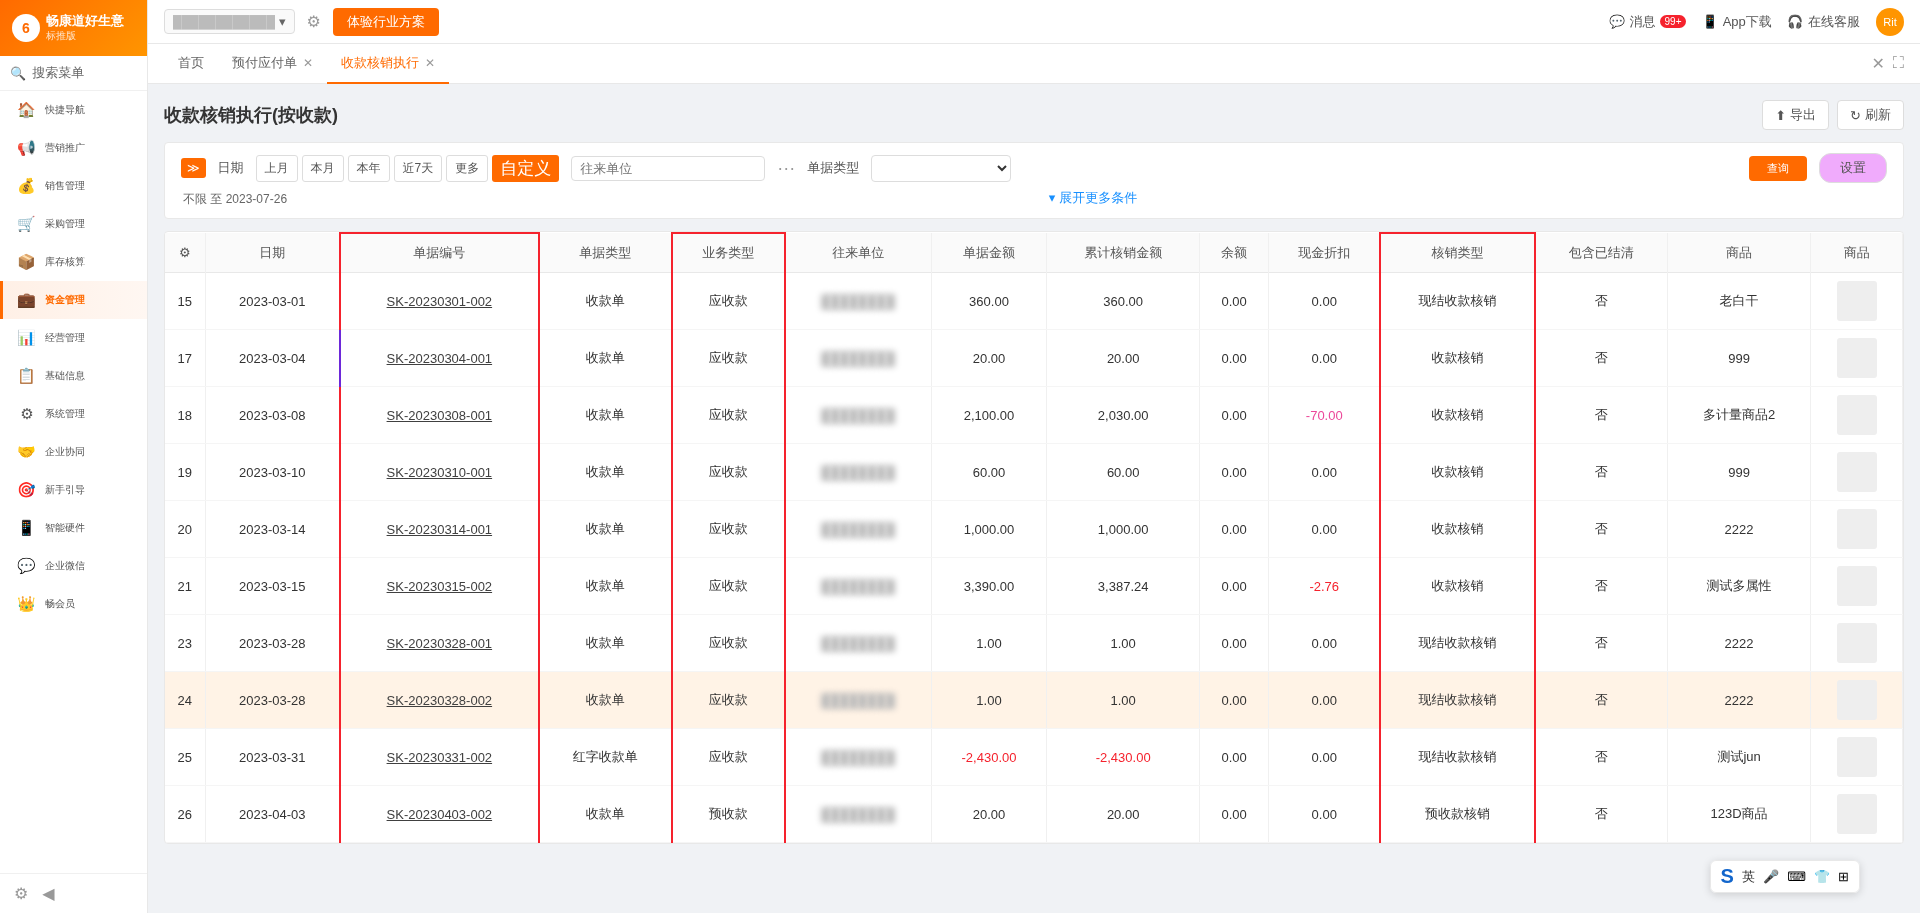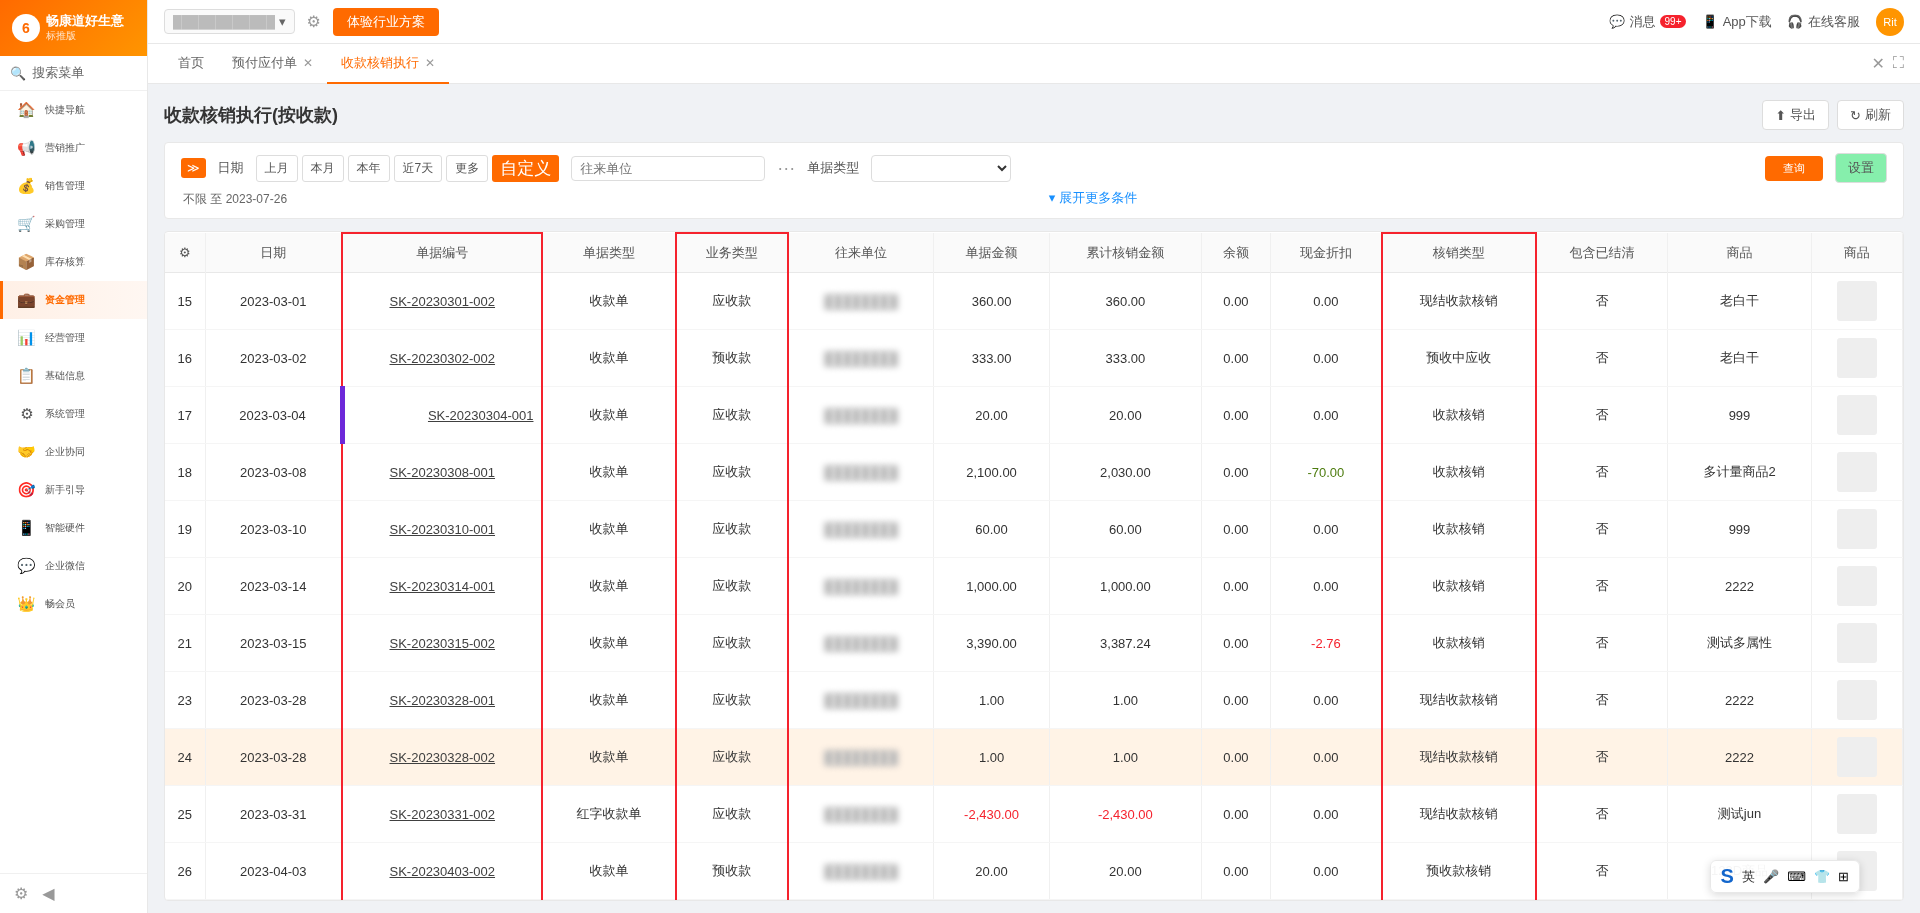--- a/index.html
+++ b/index.html
@@ -230,22 +230,22 @@
       border: 1px solid #e8e8e8;
       border-radius: 6px;
       padding: 4px 10px;
       box-shadow: 0 2px 8px rgba(0,0,0,0.15);
       z-index: 999;
     }
     .sougou-logo { font-size: 20px; color: #1266cc; font-weight: bold; }
 
     
     .btn-settings {
-      border: 1px solid #ddd; background: #86efac; border-radius: 4px;
-      padding: 5px 12px; cursor: pointer; color: #555; font-size: 13px;
+      border: 1px solid #ddd; background: #f0abfc; border-radius: 12px;
+      padding: 5px 20px; cursor: pointer; color: #555; font-size: 13px;
     }
   </style>
 </head>
 <body>
 
 <div class="sidebar">
   <div class="sidebar-logo">
     <div class="sidebar-logo-icon">6</div>
     <div>
       <div class="sidebar-logo-text">畅康道好生意</div>
@@ -458,41 +458,23 @@
       <td>0.00</td>
       <td style="">0.00</td>
       <td style="border-left:2px solid #f5222d; border-right:2px solid #f5222d;">现结收款核销</td>
       <td>否</td>
       <td>老白干</td>
       <td>
         <div style="width:40px;height:40px;background:#eee;display:inline-block;vertical-align:middle;border-radius:3px;"></div>
       </td>
     </tr>
             <tr>
-      <td>16</td>
-      <td>2023-03-02</td>
-      <td style="border-left:2px solid #f5222d; border-right:2px solid #f5222d;"><span class="link-text">SK-20230302-002</span></td>
-      <td>收款单</td>
-      <td style="border-left:2px solid #f5222d; border-right:2px solid #f5222d;">预收款</td>
-      <td><span class="blurred-text">████████</span></td>
-      <td style="">333.00</td>
-      <td style="">333.00</td>
-      <td>0.00</td>
-      <td style="">0.00</td>
-      <td style="border-left:2px solid #f5222d; border-right:2px solid #f5222d;">预收中应收</td>
-      <td>否</td>
-      <td>老白干</td>
-      <td>
-        <div style="width:40px;height:40px;background:#eee;display:inline-block;vertical-align:middle;border-radius:3px;"></div>
-      </td>
-    </tr>
-            <tr>
       <td>17</td>
       <td>2023-03-04</td>
-      <td style="border-left:5px solid #6d28d9; border-right:2px solid #f5222d;text-align:right;"><span class="link-text">SK-20230304-001</span></td>
+      <td style="border-left:2px solid #6d28d9; border-right:2px solid #f5222d;"><span class="link-text">SK-20230304-001</span></td>
       <td>收款单</td>
       <td style="border-left:2px solid #f5222d; border-right:2px solid #f5222d;">应收款</td>
       <td><span class="blurred-text">████████</span></td>
       <td style="">20.00</td>
       <td style="">20.00</td>
       <td>0.00</td>
       <td style="">0.00</td>
       <td style="border-left:2px solid #f5222d; border-right:2px solid #f5222d;">收款核销</td>
       <td>否</td>
       <td>999</td>
@@ -503,21 +485,21 @@
             <tr>
       <td>18</td>
       <td>2023-03-08</td>
       <td style="border-left:2px solid #f5222d; border-right:2px solid #f5222d;"><span class="link-text">SK-20230308-001</span></td>
       <td>收款单</td>
       <td style="border-left:2px solid #f5222d; border-right:2px solid #f5222d;">应收款</td>
       <td><span class="blurred-text">████████</span></td>
       <td style="">2,100.00</td>
       <td style="">2,030.00</td>
       <td>0.00</td>
-      <td style="color:#4d7c0f;">-70.00</td>
+      <td style="color:#ec4899;">-70.00</td>
       <td style="border-left:2px solid #f5222d; border-right:2px solid #f5222d;">收款核销</td>
       <td>否</td>
       <td>多计量商品2</td>
       <td>
         <div style="width:40px;height:40px;background:#eee;display:inline-block;vertical-align:middle;border-radius:3px;"></div>
       </td>
     </tr>
             <tr>
       <td>19</td>
       <td>2023-03-10</td>

